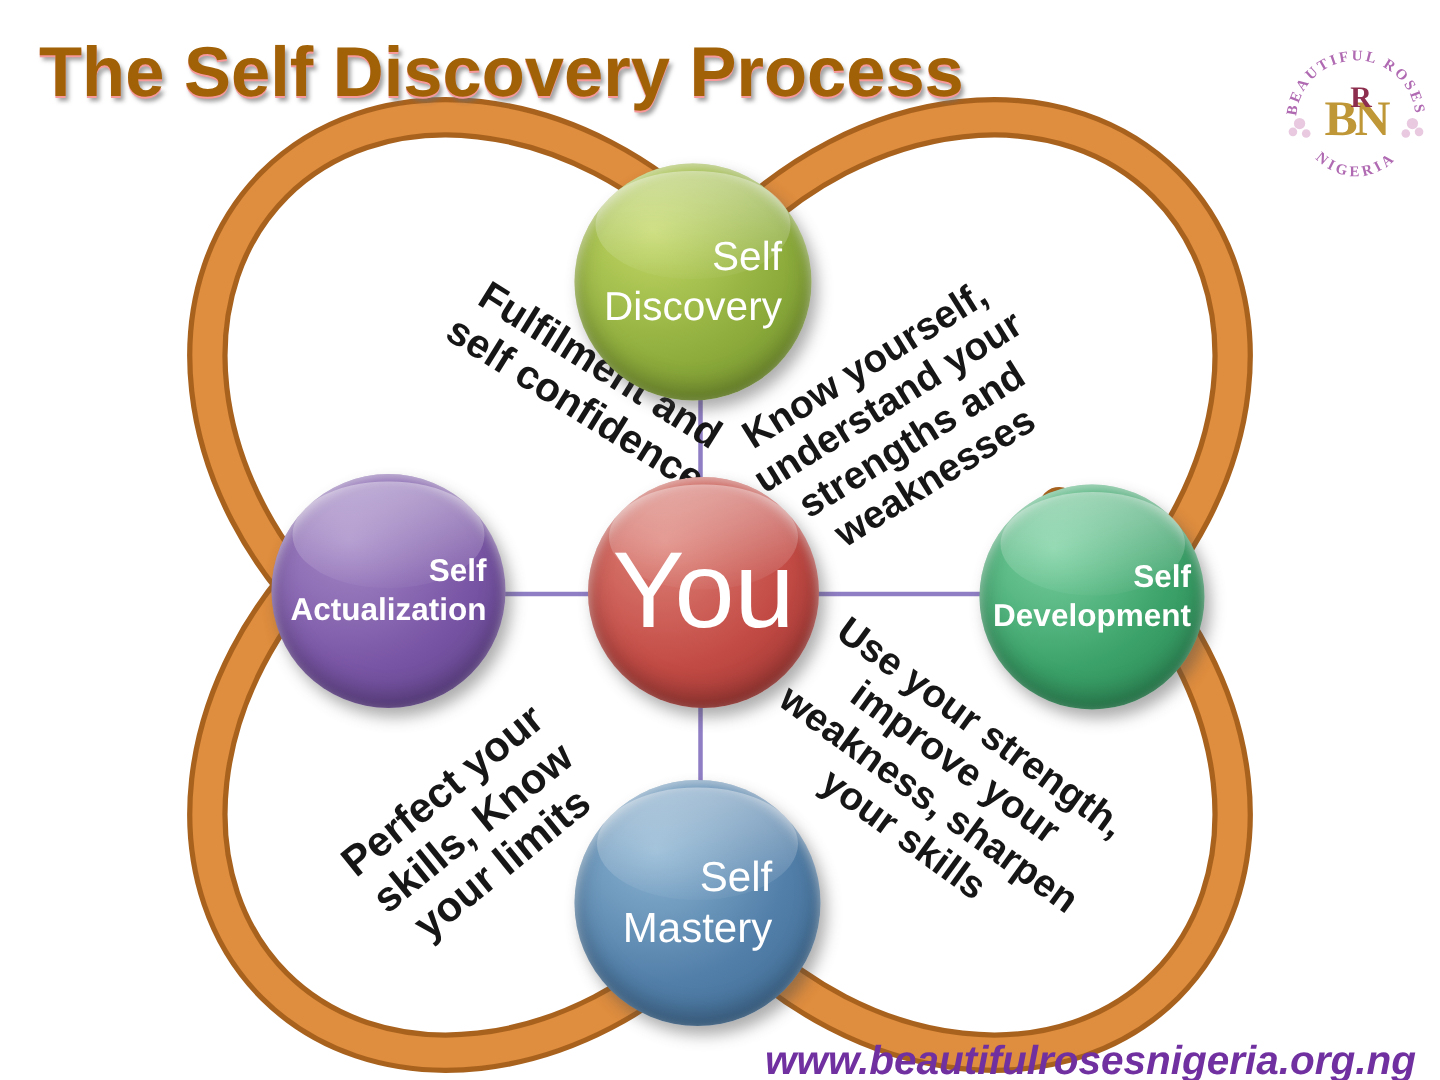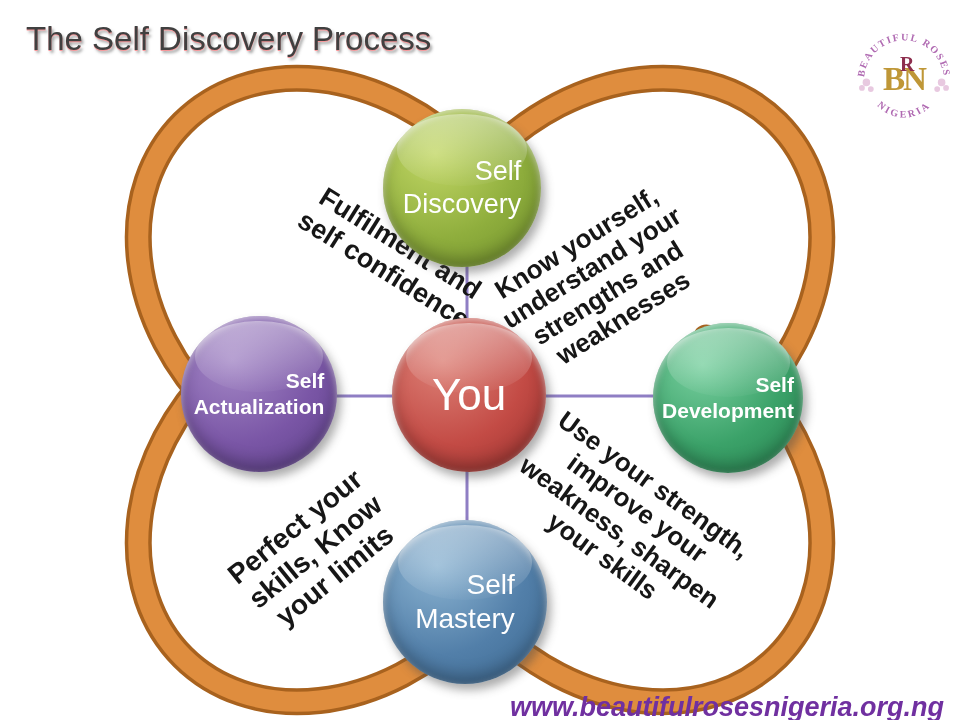--- a/index.html
+++ b/index.html
@@ -2,41 +2,41 @@
 <html><head>
 <meta charset="utf-8">
 <style>
   html,body{margin:0;padding:0;background:#ffffff;}
   .slide{
     position:relative;width:960px;height:720px;background:#ffffff;overflow:hidden;
     font-family:"Liberation Sans",sans-serif;
   }
   .title{
     position:absolute;left:26px;top:20px;width:700px;
-    font-size:33px;font-weight:normal;letter-spacing:0px;color:#404040;
+    font-size:47px;font-weight:bold;letter-spacing:0px;color:#a16207;
     text-shadow:0 1px 0 #f7989b, 2px 3px 3px rgba(110,110,110,0.65);
     white-space:nowrap;
   }
   svg.bg{position:absolute;left:0;top:0;}
   
   .node{
     position:absolute;border-radius:50%;
     display:flex;align-items:center;justify-content:center;text-align:right;
     color:#ffffff;white-space:pre-line;line-height:1.22;
     box-shadow:4px 6px 10px rgba(70,70,70,0.45),
                inset 0 3px 7px rgba(255,255,255,0.55),
                inset 0 -8px 16px rgba(0,0,0,0.28);
   }
   .node::before{
     content:'';position:absolute;left:9%;top:3%;width:82%;height:46%;
     border-radius:50%;
     background:linear-gradient(180deg,rgba(255,255,255,0.42),rgba(255,255,255,0.03));
     pointer-events:none;
   }
-  .node-you{left:392px;top:318px;width:154px;height:154px;font-size:44px;
+  .node-you{left:392px;top:318px;width:154px;height:154px;font-size:72px;
     background:radial-gradient(circle at 33% 28%, #dd8177 0%, #c34b45 55%, #96302d 100%);}
   .node-discovery{left:383px;top:109px;width:158px;height:158px;font-size:27px;
     background:radial-gradient(circle at 33% 28%, #c2d765 0%, #8fae3d 55%, #6f8f2b 100%);}
   .node-development{left:653px;top:323px;width:150px;height:150px;font-size:21px;font-weight:bold;
     background:radial-gradient(circle at 33% 28%, #79d0a0 0%, #3ba269 55%, #27814f 100%);}
   .node-mastery{left:383px;top:520px;width:164px;height:164px;font-size:28px;
     background:radial-gradient(circle at 33% 28%, #8cb4d2 0%, #527fa9 55%, #3b678f 100%);}
   .node-actualization{left:181px;top:316px;width:156px;height:156px;font-size:21px;font-weight:bold;
     background:radial-gradient(circle at 33% 28%, #a488c6 0%, #7a56a6 55%, #5c3f88 100%);}
   

